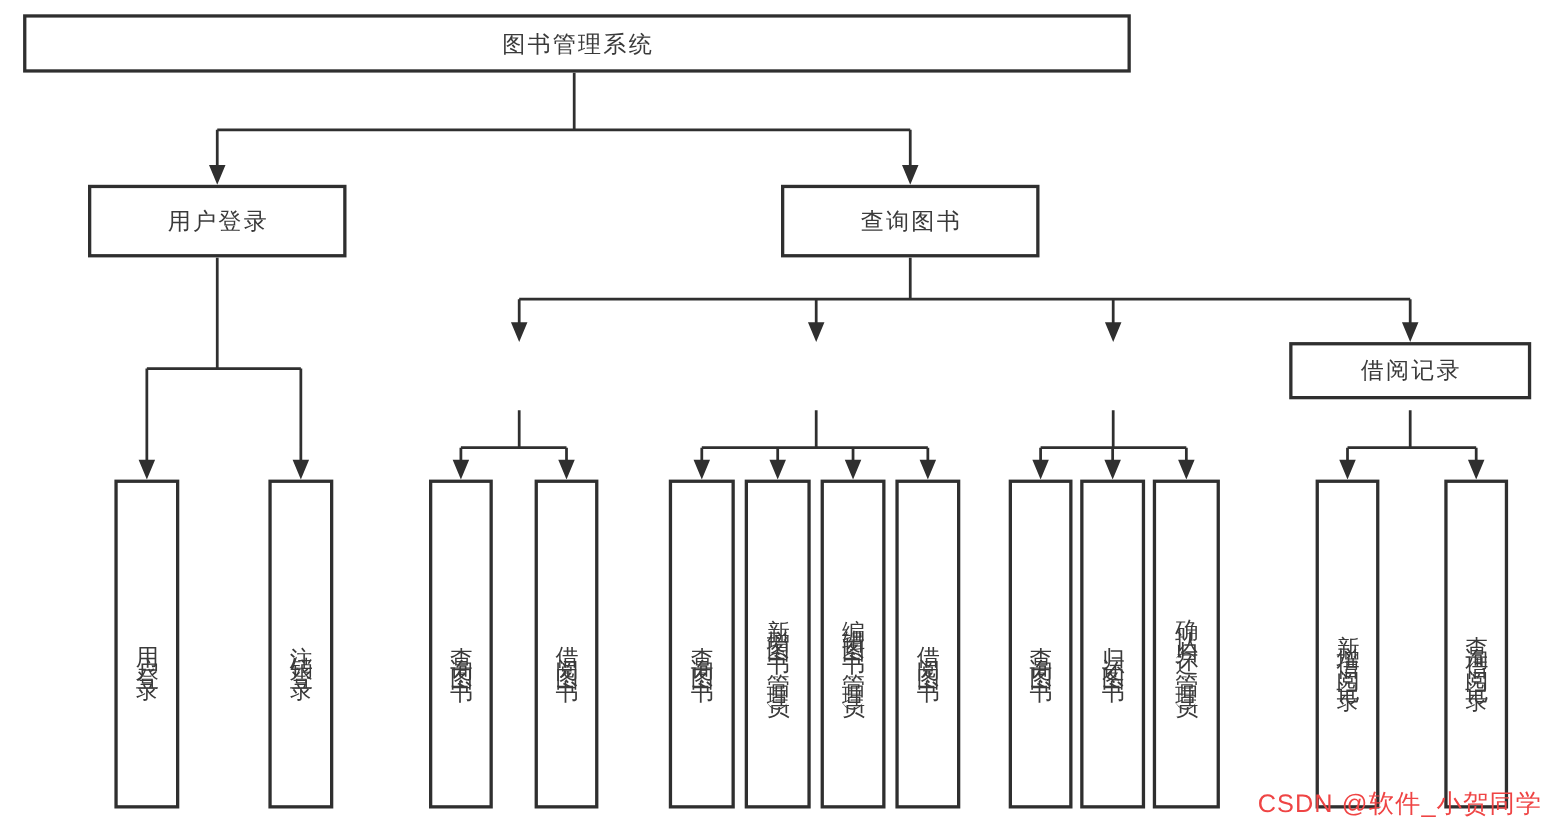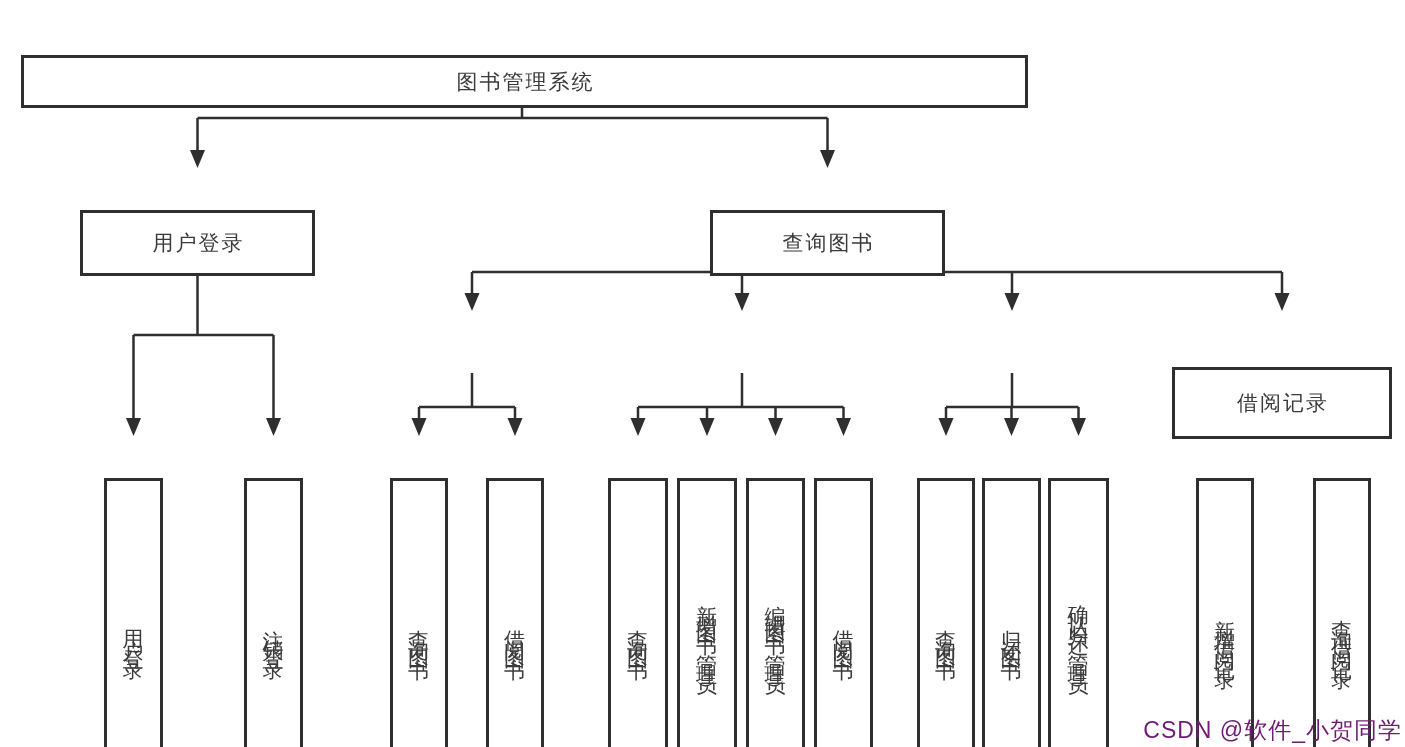--- a/index.html
+++ b/index.html
@@ -19,42 +19,41 @@
   .box {
     position: absolute;
     background: #ffffff;
     border: 3px solid #2f2f2f;
     box-sizing: border-box;
     display: flex;
     align-items: center;
     justify-content: center;
     color: #3a3a3a;
     z-index: 1;
-    margin-top: 42px;
   }
   .box.h span {
     font-size: 21px;
     letter-spacing: 2px;
     padding-left: 2px;
     white-space: nowrap;
   }
   .box.v span {
     writing-mode: vertical-rl;
     text-orientation: mixed;
     font-size: 21px;
     letter-spacing: 10px;
     padding-top: 10px;
     line-height: 1;
   }
   .watermark {
     position: absolute;
     right: 3px;
     bottom: 1px;
     font-size: 23px;
-    color: #701a75;
+    color: #ef4444;
     letter-spacing: 1px;
     z-index: 5;
     white-space: nowrap;
   }
 </style>
 </head>
 <body>
 
 <div class="canvas">
 
@@ -104,21 +103,21 @@
     <span>图书管理系统</span>
   </div>
 
   <div class="box h" style="left:80px;top:168px;width:235px;height:66px">
     <span>用户登录</span>
   </div>
   <div class="box h" style="left:710px;top:168px;width:235px;height:66px">
     <span>查询图书</span>
   </div>
 
-  <div class="box h" style="left:1172px;top:325px;width:220px;height:72px">
+  <div class="box h" style="left:1172px;top:311px;width:220px;height:52px">
     <span>借阅记录</span>
   </div>
 
   <div class="box v" style="left:104px;top:436px;width:59px;height:299px">
     <span>用户登录</span>
   </div>
   <div class="box v" style="left:244px;top:436px;width:59px;height:299px">
     <span>注销登录</span>
   </div>
 

